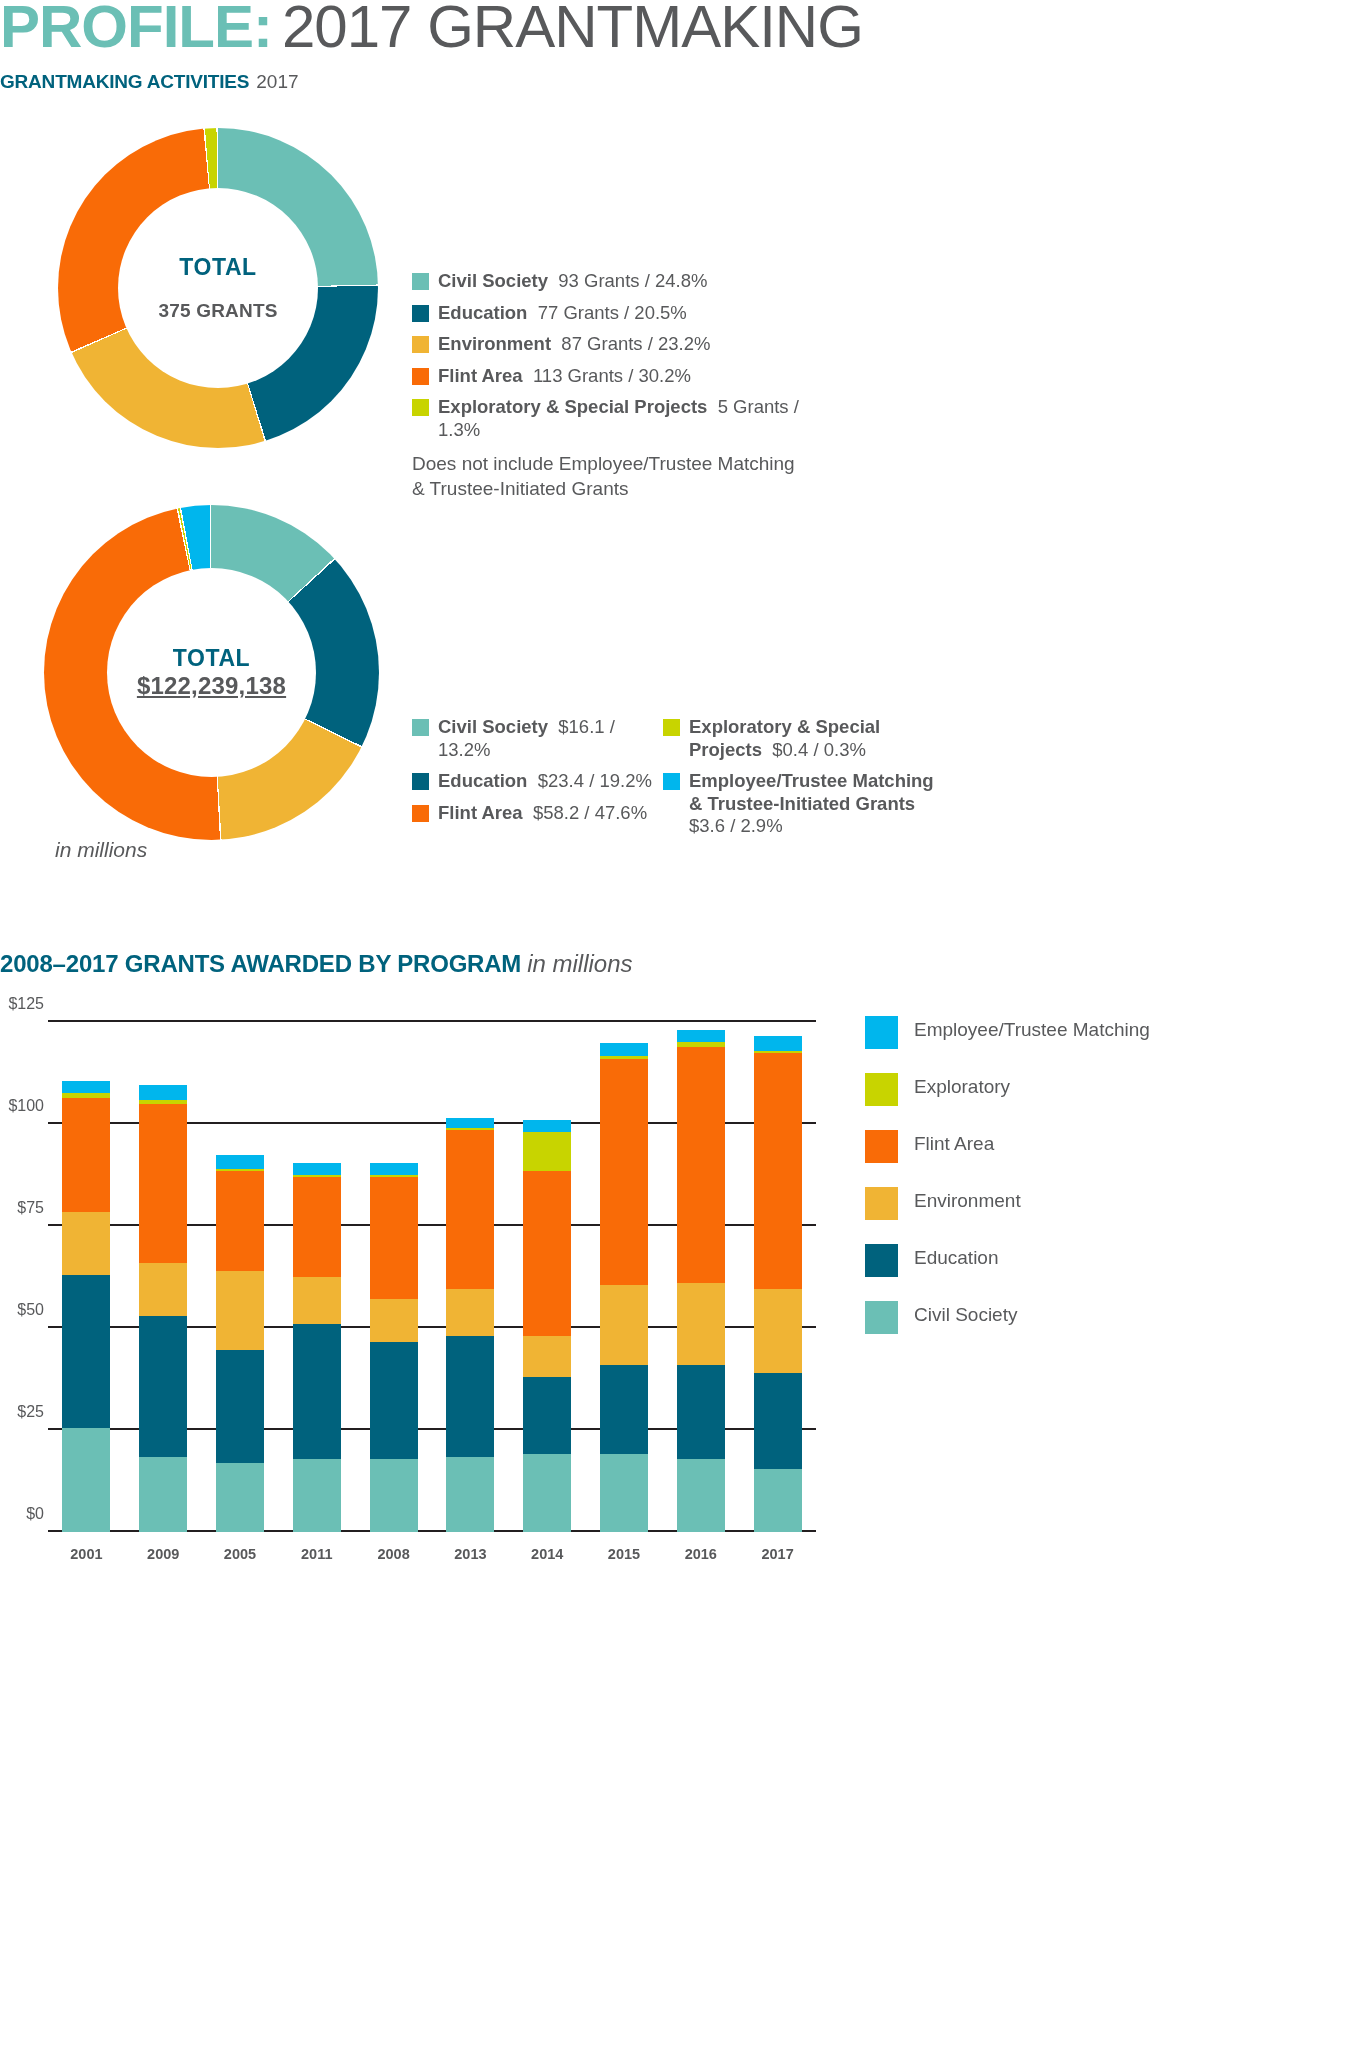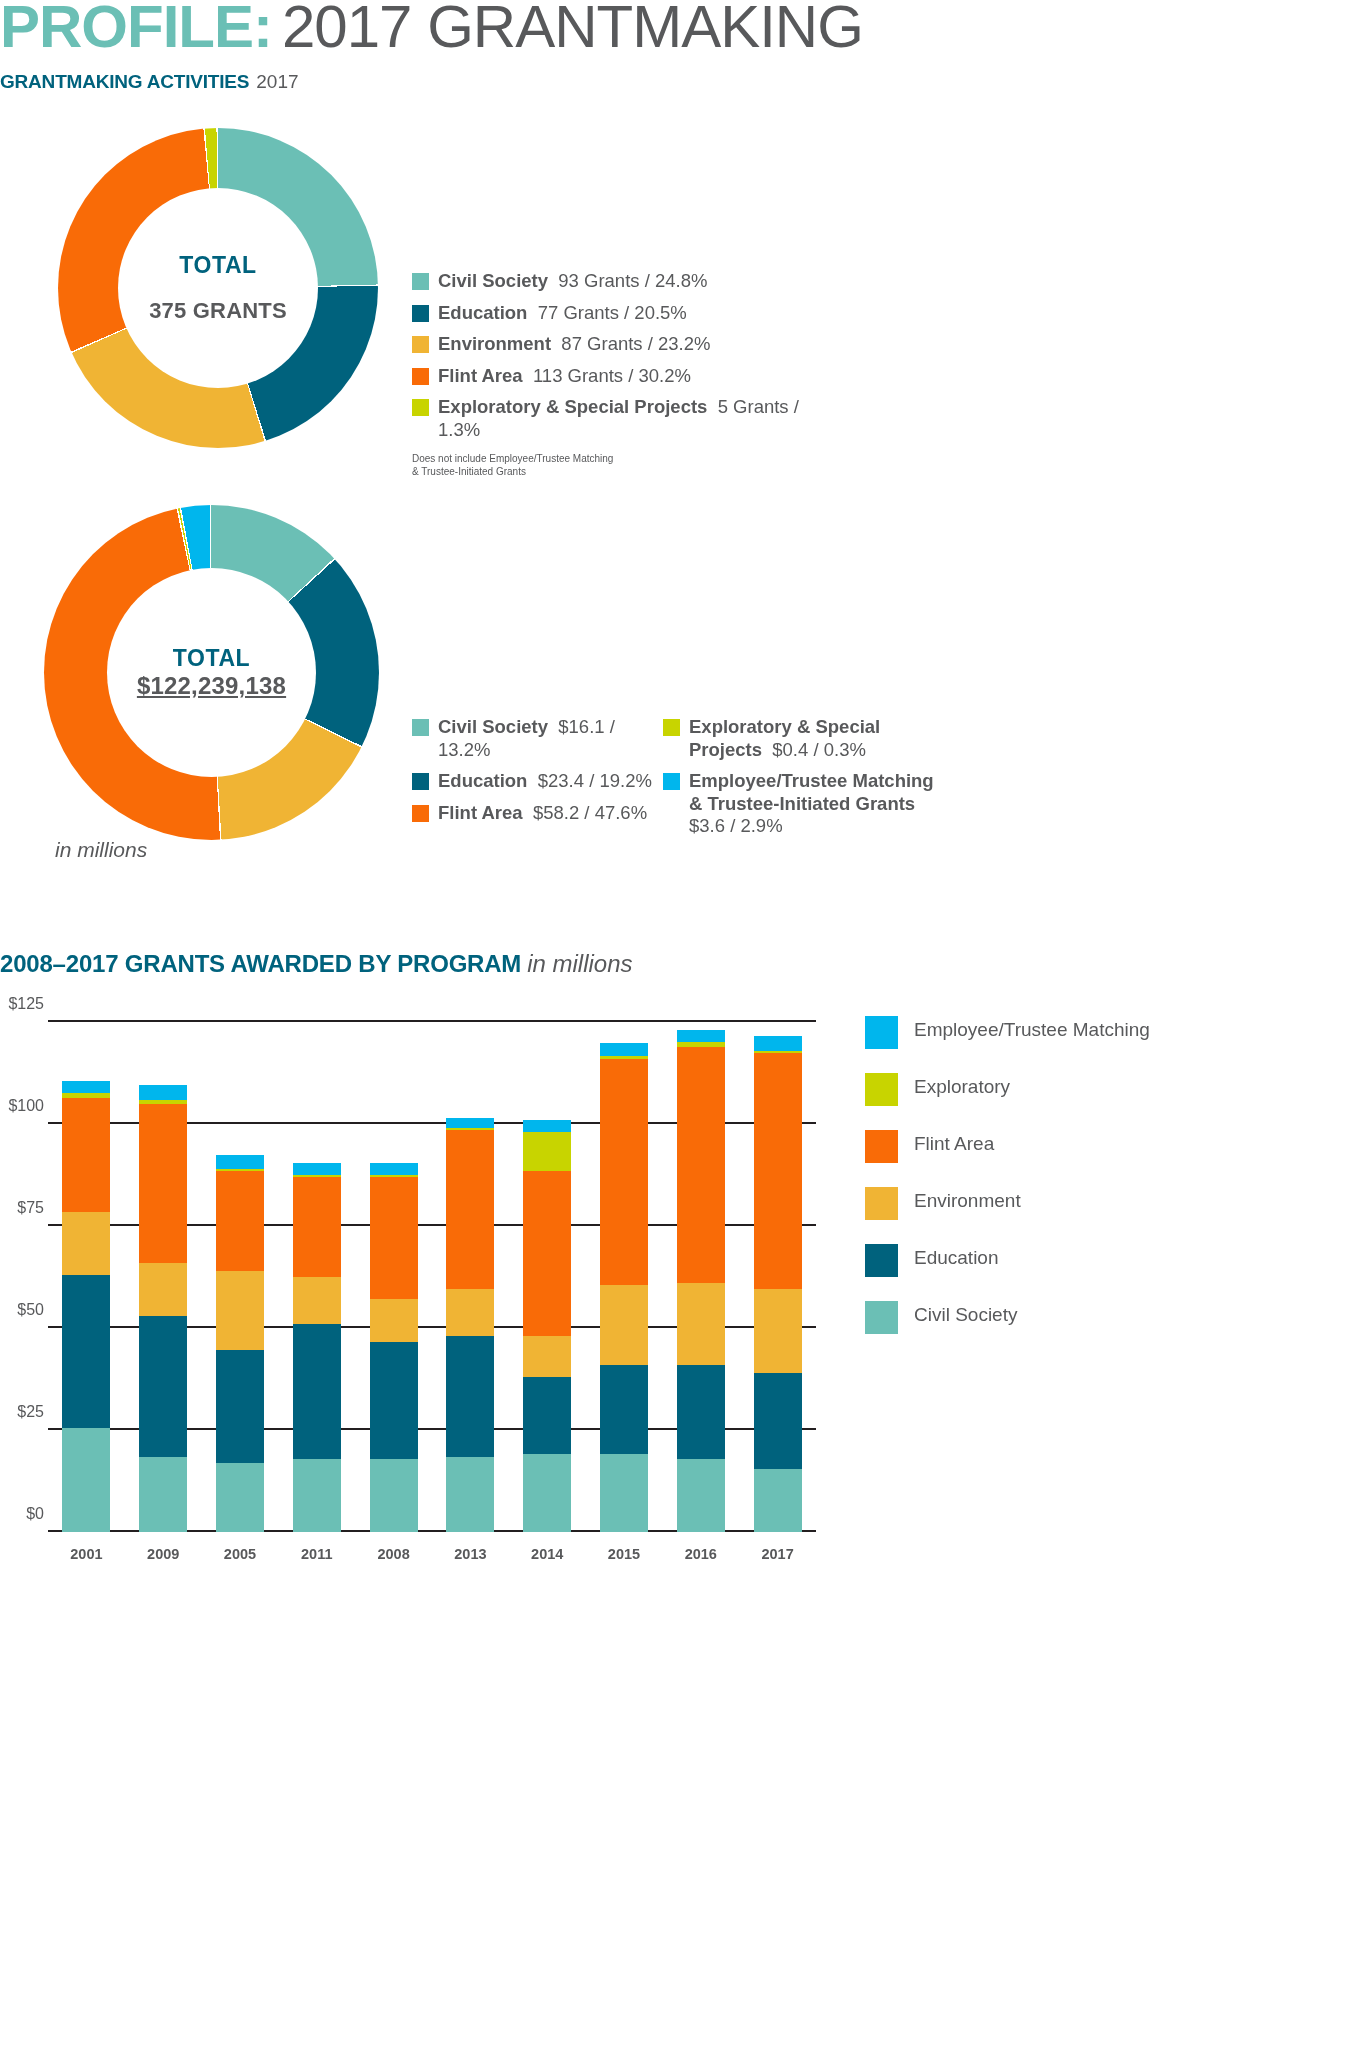--- a/index.html
+++ b/index.html
@@ -41,21 +41,21 @@
   .donut-total-label { color:#00627D; font-weight:700; letter-spacing:0.6px; }
   .donut-total-value { color:#58595B; font-weight:700; letter-spacing:0.2px; }
 
   
   .legend-row { display:flex; align-items:flex-start; margin-bottom: 9px; }
   .swatch { width:17px; height:17px; flex:0 0 17px; margin-top:3px; margin-right:9px; }
   .legend-text { font-size:18.5px; line-height:1.22; color:#58595B; }
   .legend-text .nm { font-weight:700; }
   .legend-text .vl { font-weight:400; }
   .footnote {
-    font-size:10px; line-height:1.3; color:#58595B; font-weight:400;
+    font-size:19px; line-height:1.3; color:#58595B; font-weight:400;
   }
   .in-millions {
     position:absolute; font-style: italic; font-size: 21px; color:#58595B;
   }
 
   
   #section2-head {
     position: absolute; left:0; top: 950px;
     font-size: 24px; white-space: nowrap;
   }
@@ -91,21 +91,21 @@
   </div>
 
   <div id="section1-head">
     <span class="b">GRANTMAKING ACTIVITIES</span><span class="n">2017</span>
   </div>
 
   <div class="donut-wrap" style="left:58px; top:128px;">
     <div class="donut" id="donut1" style="width: 320px; height: 320px; background: conic-gradient(rgb(107, 191, 181) 0deg, rgb(107, 191, 181) 88.73deg, rgb(255, 255, 255) 88.73deg, rgb(255, 255, 255) 89.28deg, rgb(0, 98, 125) 89.28deg, rgb(0, 98, 125) 162.53deg, rgb(255, 255, 255) 162.53deg, rgb(255, 255, 255) 163.08deg, rgb(240, 180, 52) 163.08deg, rgb(240, 180, 52) 246.05deg, rgb(255, 255, 255) 246.05deg, rgb(255, 255, 255) 246.6deg, rgb(249, 107, 7) 246.6deg, rgb(249, 107, 7) 354.77deg, rgb(255, 255, 255) 354.77deg, rgb(255, 255, 255) 355.32deg, rgb(200, 212, 0) 355.32deg, rgb(200, 212, 0) 359.45deg, rgb(255, 255, 255) 359.45deg, rgb(255, 255, 255) 360deg);">
       <div class="hole" style="left:60px; top:60px; width:200px; height:200px;">
         <div class="donut-total-label" style="font-size:23px;">TOTAL</div>
-        <div class="donut-total-value" style="font-size:22px;margin-top:19px;">375 GRANTS</div>
+        <div class="donut-total-value" style="font-size:19px;margin-top:19px;">375 GRANTS</div>
       </div>
     </div>
   </div>
 
   <div style="position:absolute; left:412px; top:270px; width:420px;">
     <div id="legend1-rows">
         <div class="legend-row">
           <span class="swatch" style="background: rgb(107, 191, 181);"></span>
           <span class="legend-text"><span class="nm">Civil Society</span><span class="vl">&nbsp; 93 Grants / 24.8%</span></span>
         </div>

